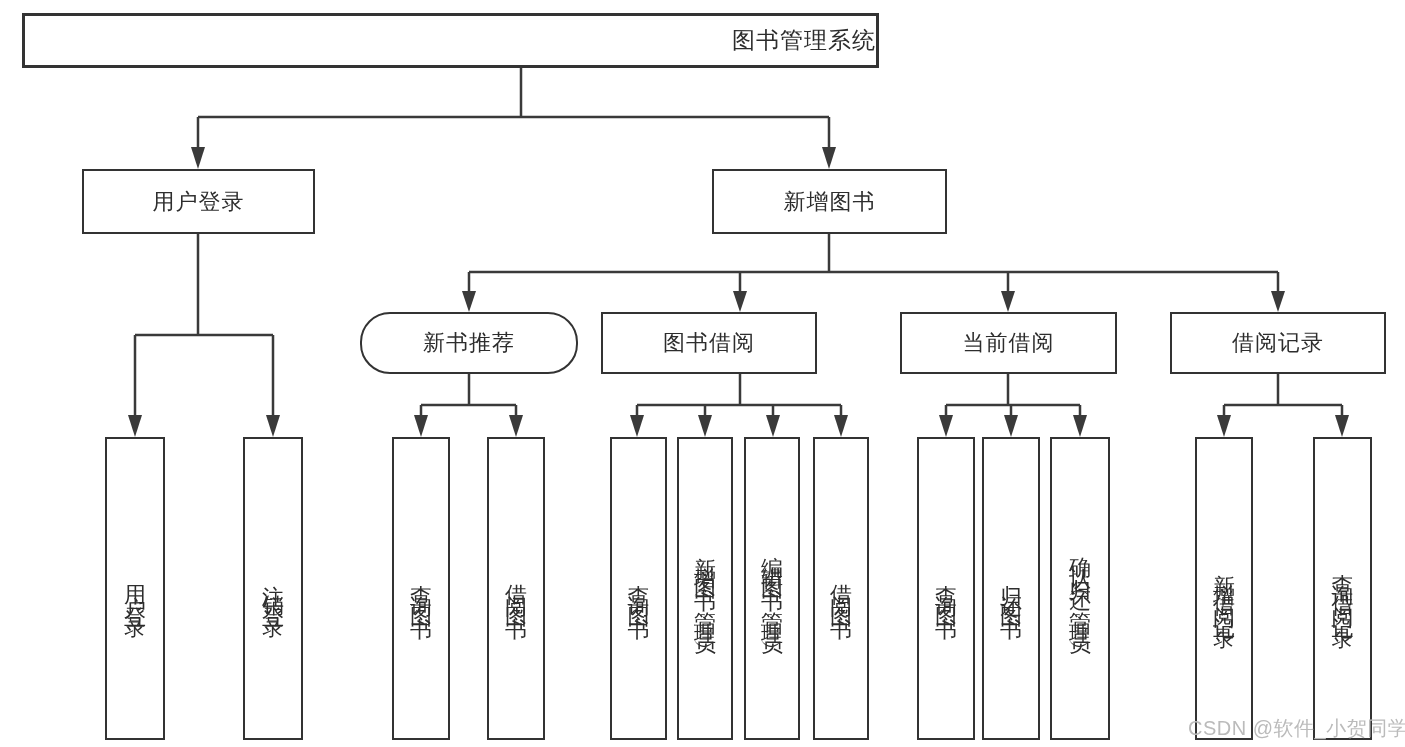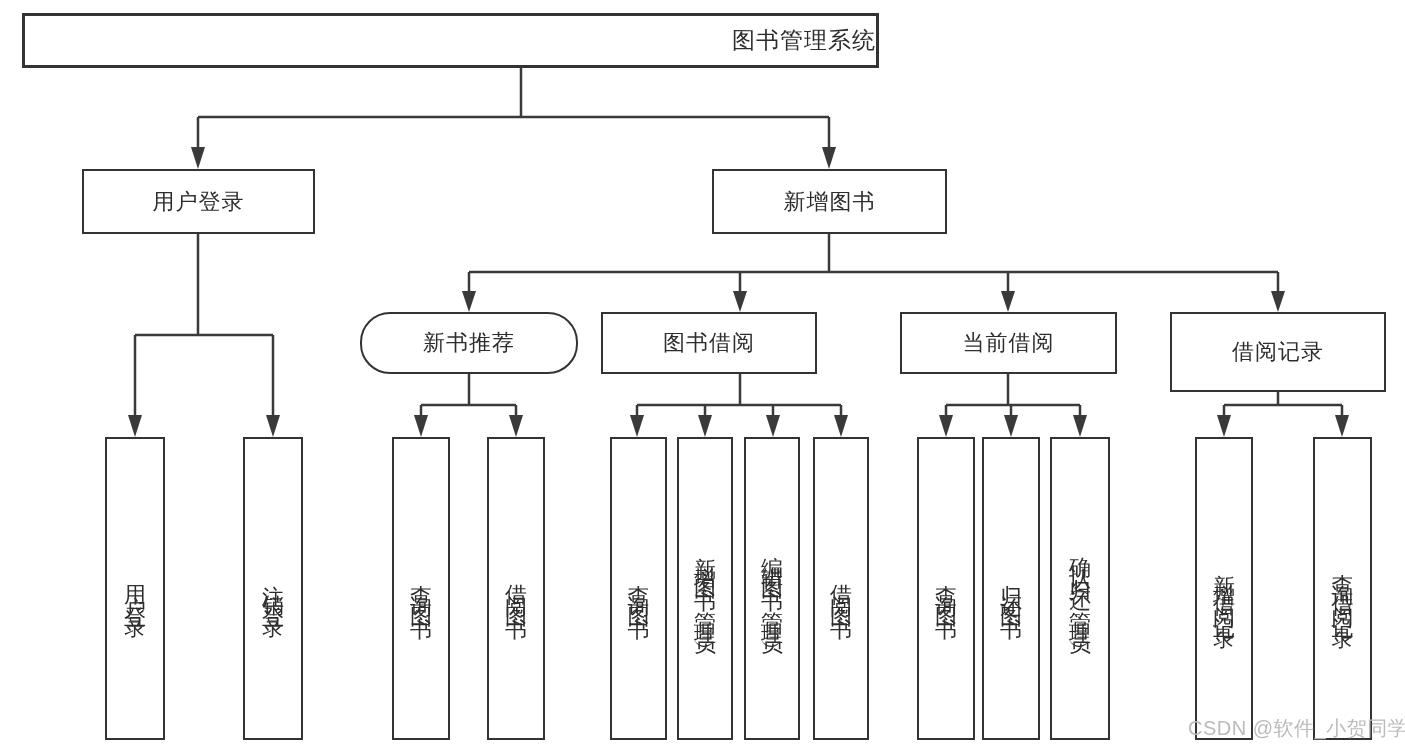--- a/index.html
+++ b/index.html
@@ -88,21 +88,21 @@
 
   <div class="node" style="left:360px;top:312px;width:218px;height:62px;border-radius:30px;">
     <span class="hlabel">新书推荐</span>
   </div>
   <div class="node" style="left:601px;top:312px;width:216px;height:62px;">
     <span class="hlabel">图书借阅</span>
   </div>
   <div class="node" style="left:900px;top:312px;width:217px;height:62px;">
     <span class="hlabel">当前借阅</span>
   </div>
-  <div class="node" style="left:1170px;top:312px;width:216px;height:80px;">
+  <div class="node" style="left:1170px;top:312px;width:216px;height:62px;">
     <span class="hlabel">借阅记录</span>
   </div>
 
   <div class="node leaf" style="left:105px;top:437px;width:60px;height:303px;">
     <span class="vlabel">用户登录</span>
   </div>
   <div class="node leaf" style="left:243px;top:437px;width:60px;height:303px;">
     <span class="vlabel">注销登录</span>
   </div>
 

